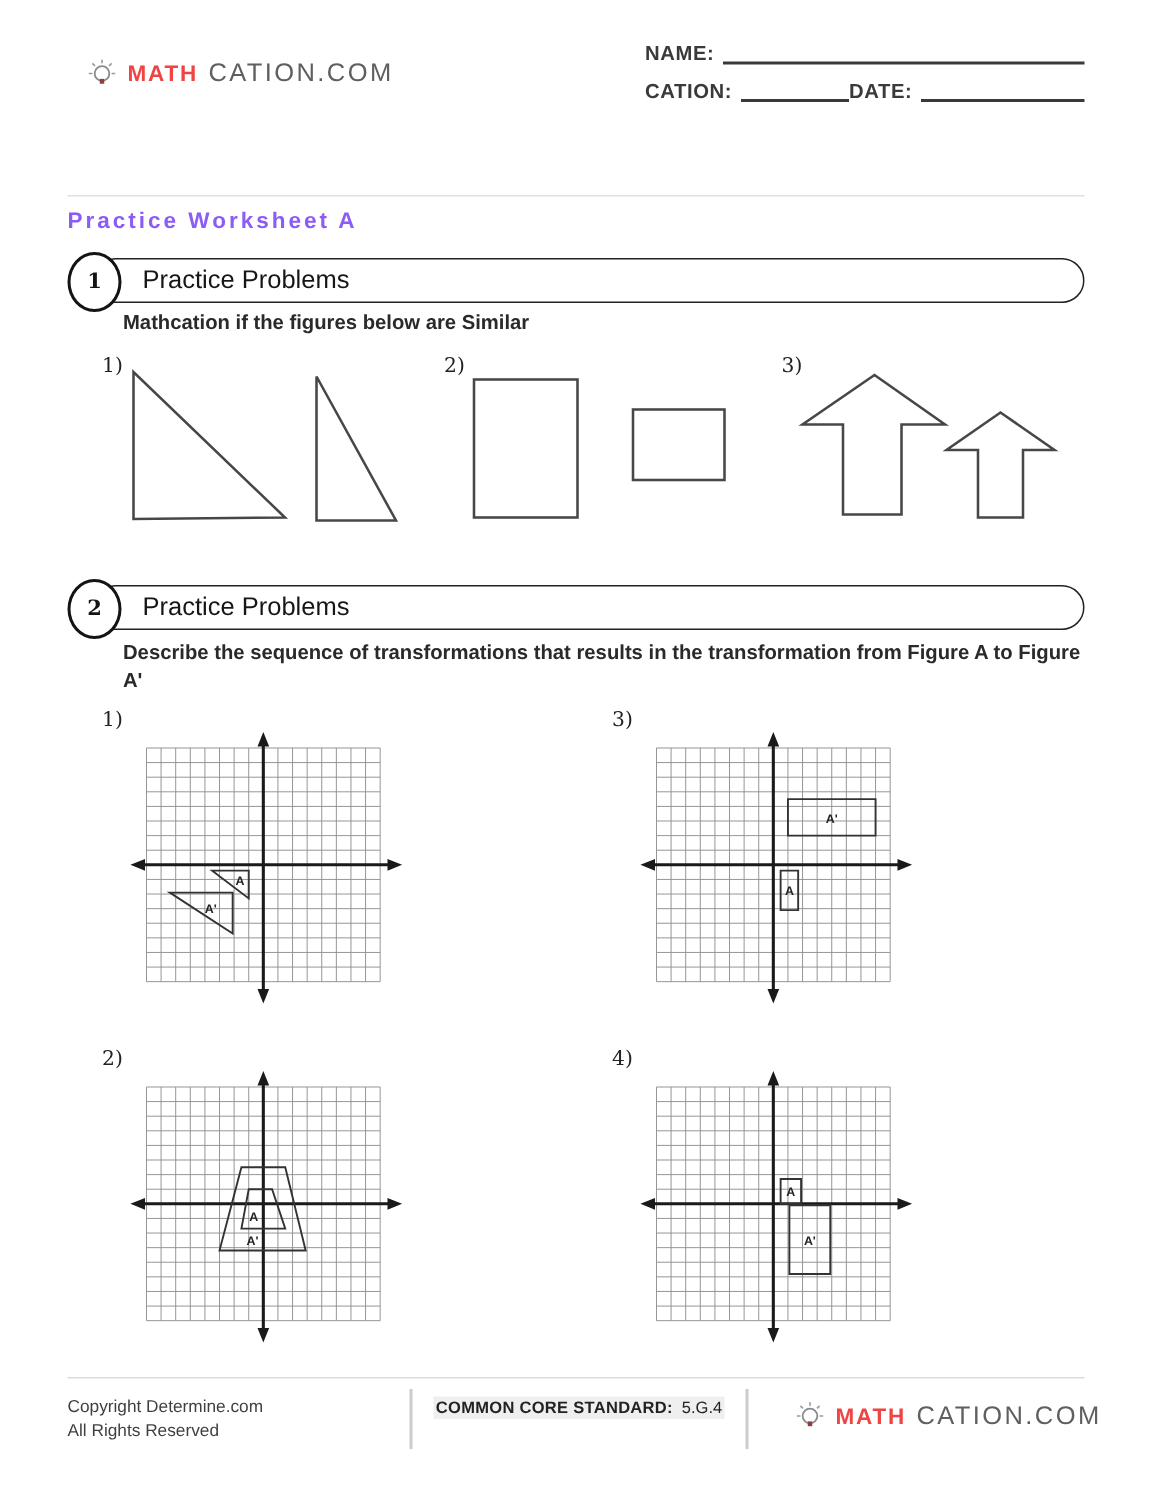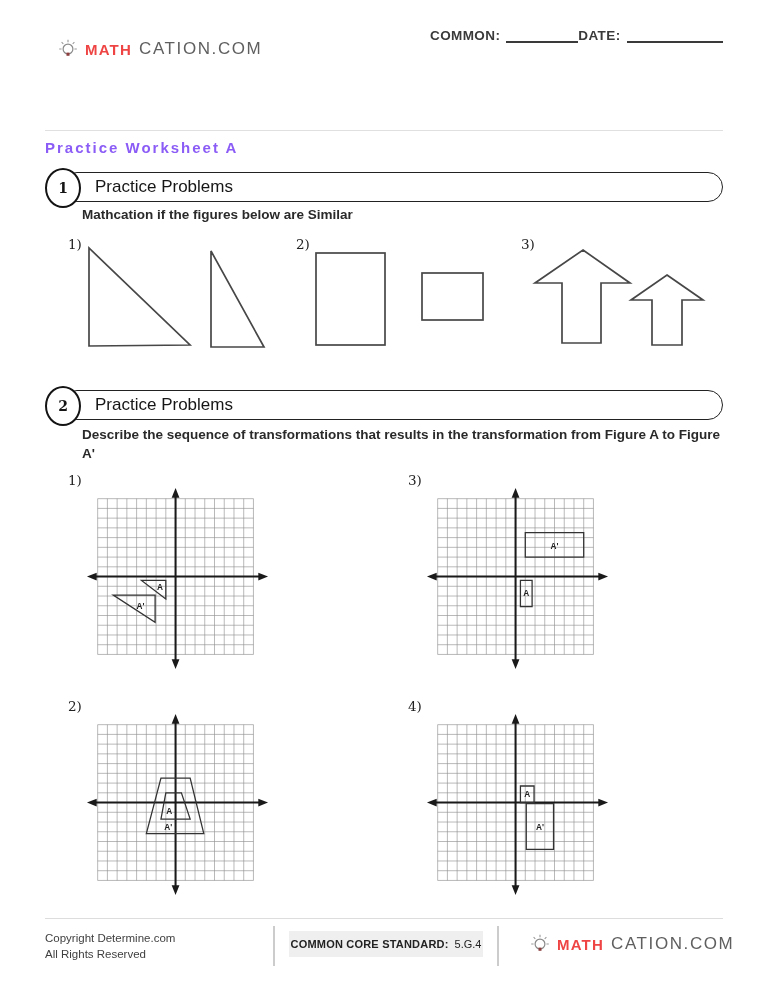--- a/index.html
+++ b/index.html
@@ -49,21 +49,21 @@
   .axis{stroke:#1a1a1a;stroke-width:2.1;}
   .axis-head{fill:#1a1a1a;}
   .gfig{fill:none;stroke:#333;stroke-width:1.3;stroke-linejoin:miter;}
   .glabel{font-family:"Liberation Sans",sans-serif;font-size:8.5px;font-weight:700;fill:#222;text-anchor:middle;}
 
   
   .footer-rule{position:absolute;left:45px;right:45px;top:918px;height:1px;background:#ddd;}
   .fcopy{position:absolute;left:45px;top:930px;font-size:11.5px;color:#3f3f3f;line-height:16px;}
   .fdiv{position:absolute;top:926px;width:2px;height:40px;background:#ccc;}
   .fdiv.d1{left:273px;} .fdiv.d2{left:497px;}
-  .ccs{position:absolute;left:289px;top:931px;width:194px;height:26px;background:#efefef;
+  .ccs{position:absolute;left:289px;top:931px;width:194px;height:15px;background:#efefef;
        display:flex;align-items:center;justify-content:center;gap:6px;font-size:11px;color:#222;}
   .ccs .lab{font-weight:800;letter-spacing:.2px;}
   .logo.ftr{left:530px;top:933px;}
   .bulb{flex:0 0 auto;}
 </style>
 </head>
 <body>
 
 <div class="page">
 
@@ -72,21 +72,25 @@
       <path d="M10 0.8 v2.4 M3.6 3.2 l1.7 1.7 M16.4 3.2 l-1.7 1.7 M1.2 10 h2.4 M16.4 10 h2.4" stroke="#9a9a9a" stroke-width="1.1" fill="none"></path>
       <circle cx="10" cy="10" r="4.9" stroke="#8a8a8a" stroke-width="1.2" fill="none"></circle>
       <rect x="8.5" y="13.6" width="3" height="3.2" fill="#8d3f3f"></rect>
     </svg>
     <span class="bold">MATH</span>
       <span class="light">CATION.COM</span>
   </div>
 
   <div class="fields">
     <div class="frow">
-      <span class="flabel">COMMON:</span>
+      <span class="flabel">NAME:</span>
+      <span class="fline grow"></span>
+    </div>
+    <div class="frow">
+      <span class="flabel">CATION:</span>
       <span class="fline w70"></span>
       <span class="flabel date-gap">DATE:</span>
       <span class="fline grow"></span>
     </div>
   </div>
 
   <div class="title-rule"></div>
   <div class="subtitle">Practice Worksheet A</div>
 
   <div class="sect s1">

